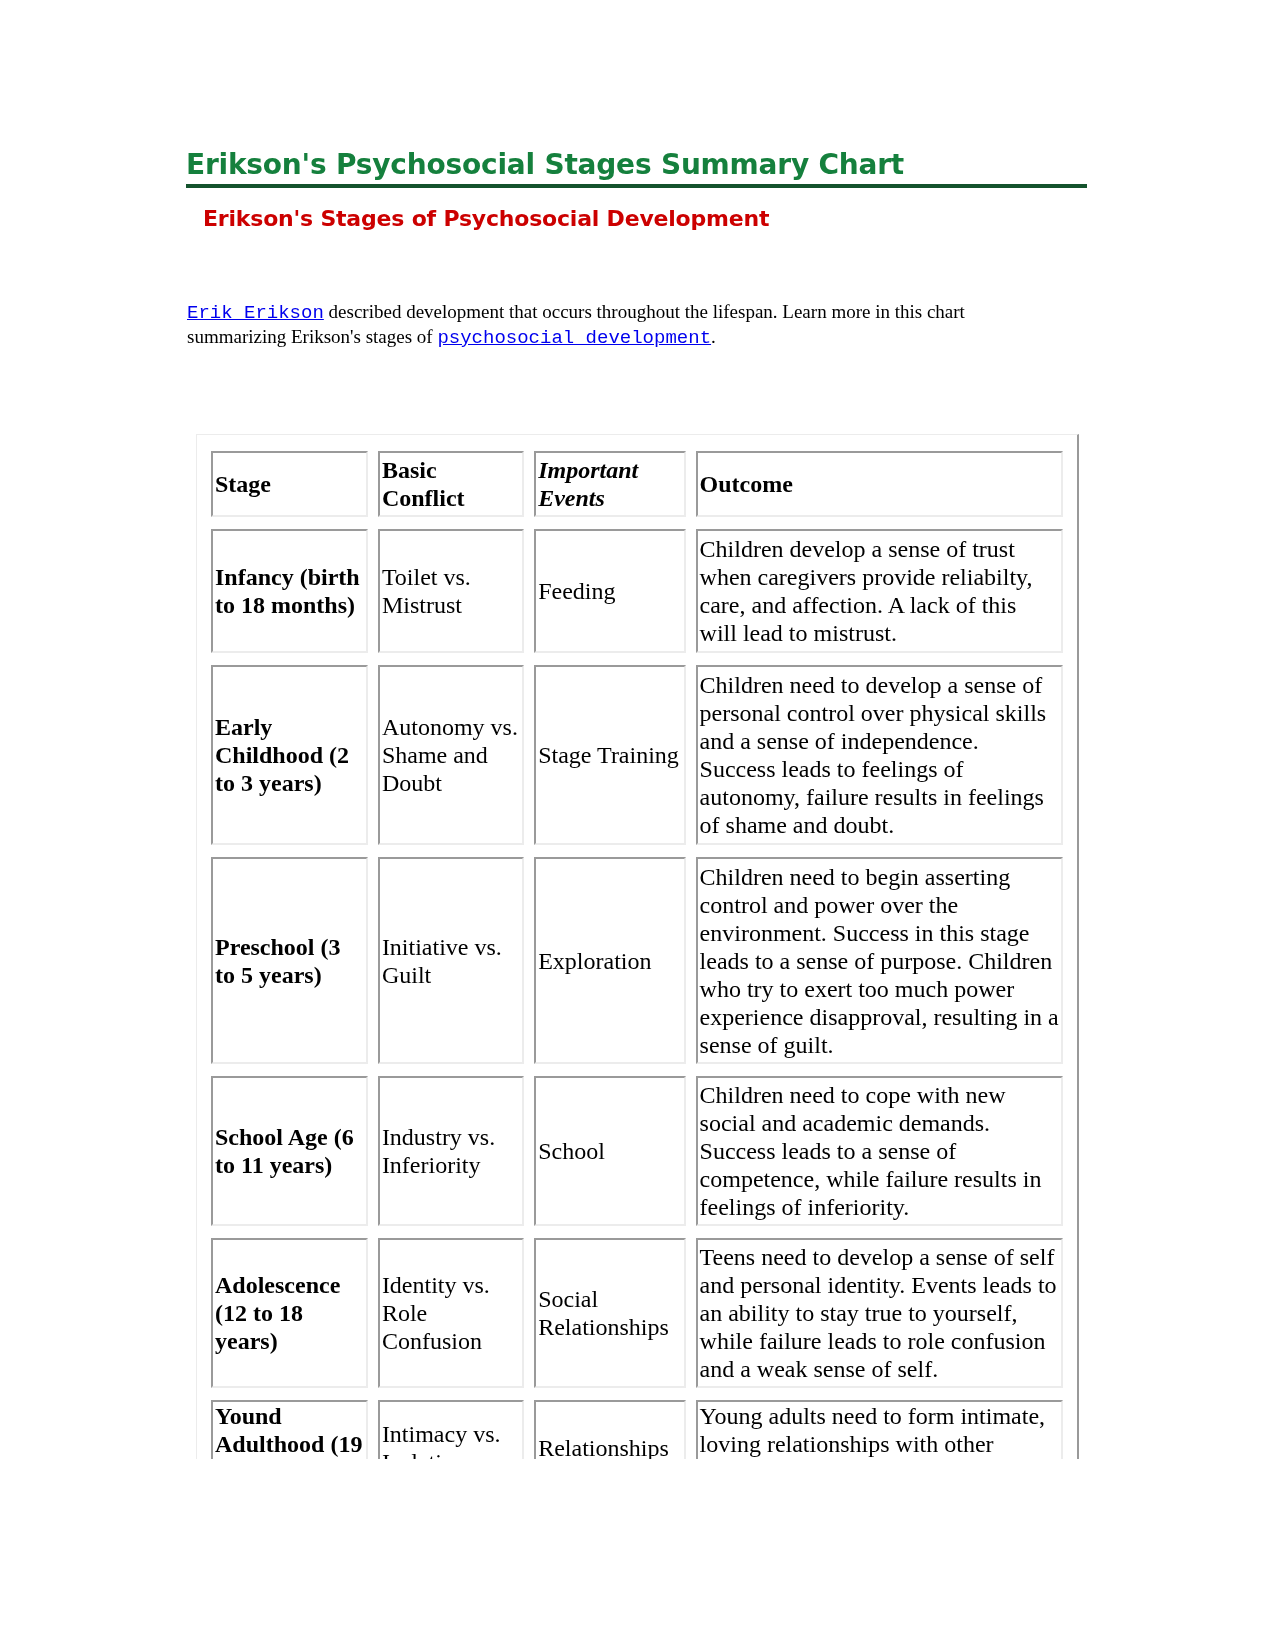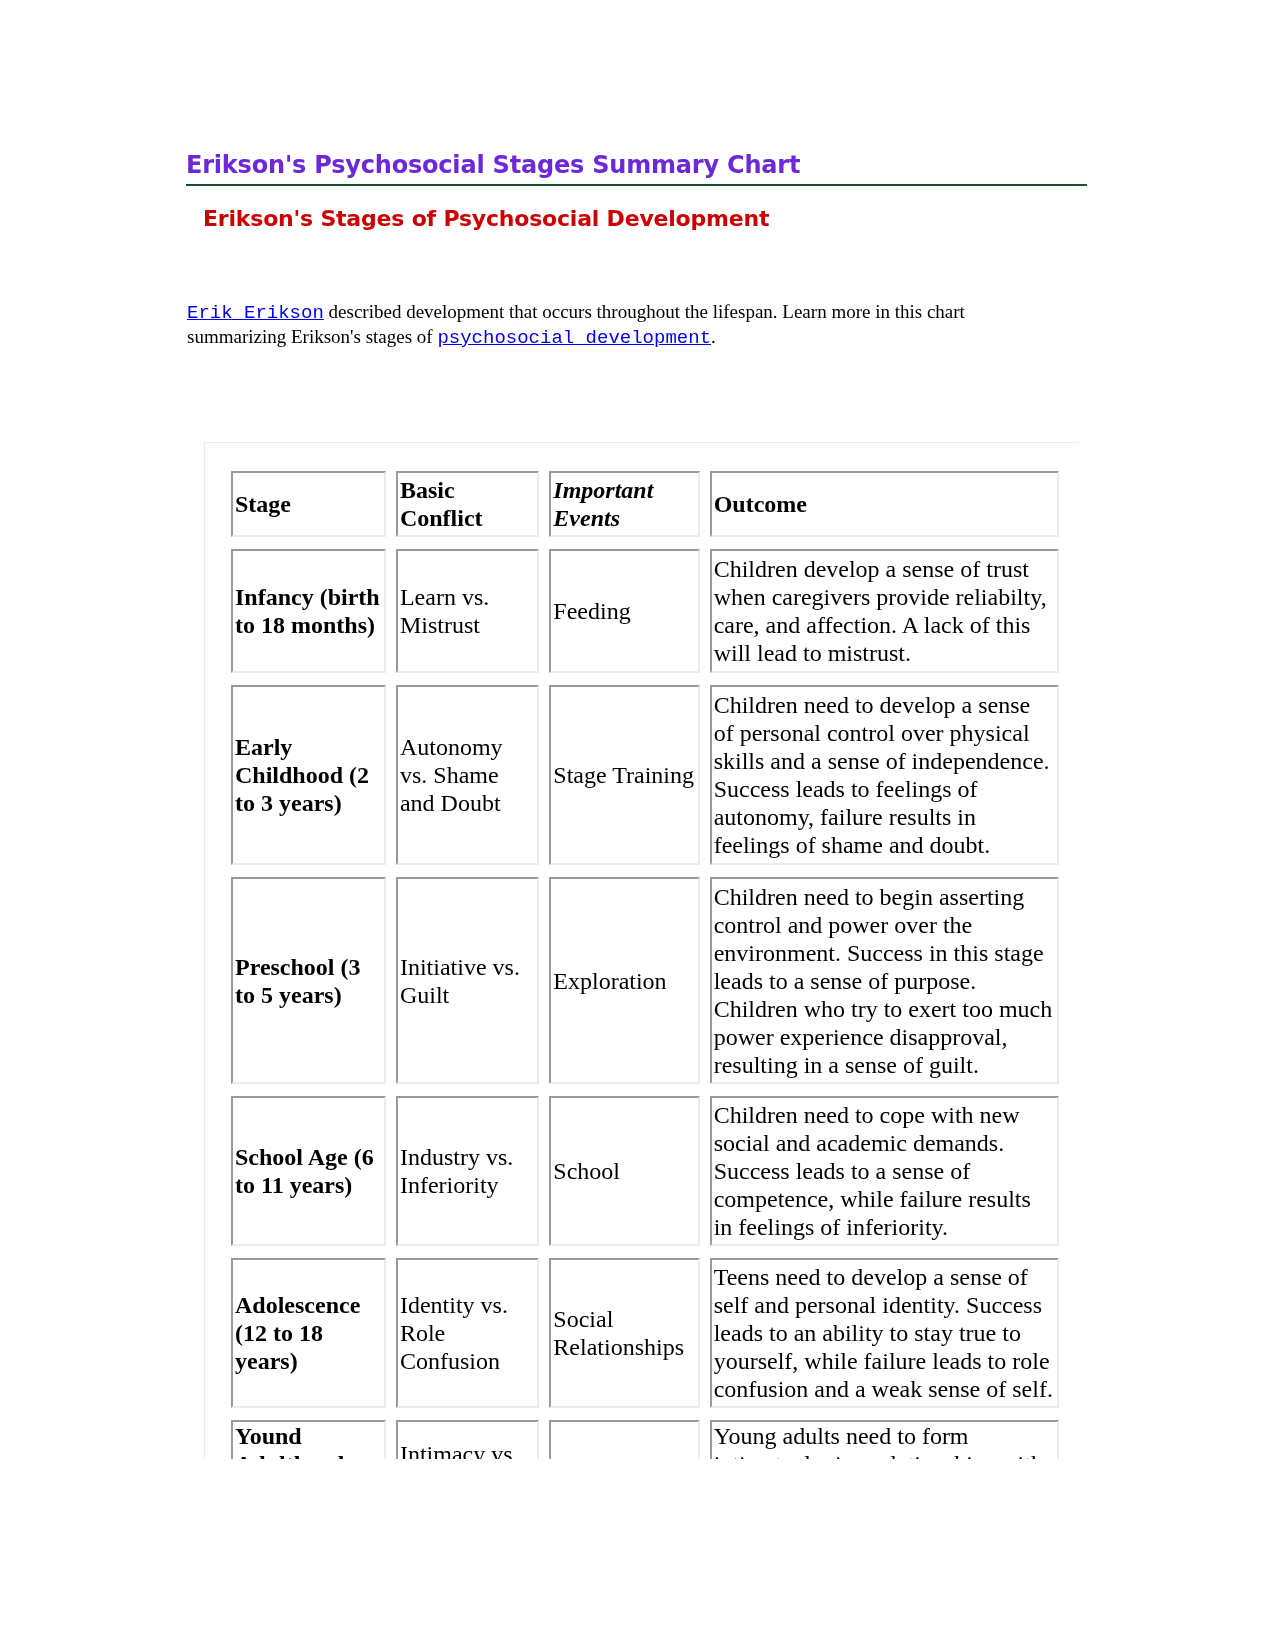--- a/index.html
+++ b/index.html
@@ -4,22 +4,22 @@
   <style>
     html, body { margin: 0; padding: 0; background: #ffffff; }
     body {
       width: 1275px; height: 1651px; position: relative; overflow: hidden;
       font-family: "Liberation Serif", serif; color: #000;
     }
     .page-title {
       position: absolute; left: 186px; top: 148px; width: 901px;
       margin: 0; padding: 0 0 2px 0;
       font-family: "DejaVu Sans", sans-serif; font-weight: bold;
-      font-size: 24px; line-height: 34px; color: #6d28d9;
-      border-bottom: 2px solid #14532d;
+      font-size: 28px; line-height: 34px; color: #15803d;
+      border-bottom: 4px solid #14532d;
       letter-spacing: -0.2px;
     }
     .page-subtitle {
       position: absolute; left: 186px; top: 186px;
       margin: 17px; font-family: "DejaVu Sans", sans-serif; font-weight: bold;
       font-size: 22px; line-height: 32px; color: #cc0000;
       letter-spacing: -0.2px;
     }
     .intro {
       position: absolute; left: 187px; top: 300px; width: 850px;
@@ -29,21 +29,21 @@
     .table-clip {
       position: absolute; left: 196px; top: 434px; width: 883px; height: 1025px;
       overflow: hidden;
     }
     table.stages {
       border-collapse: separate;
       border-spacing: 10px 12px;
       border: 1px solid #ececec;
       border-right: 2px solid #999;
       width: 883px;
-      margin: 8px; padding: 16px;
+      margin: 0; padding: 4px;
     }
     table.stages td, table.stages th {
       border-top: 2px solid #9a9a9a;
       border-left: 2px solid #9a9a9a;
       border-bottom: 2px solid #ececec;
       border-right: 2px solid #ececec;
       padding: 0 2px;
       vertical-align: middle;
       text-align: left;
       font-size: 24px; line-height: 28px;
@@ -69,21 +69,21 @@
       <tr style="height:66px;">
         <th class="col1">Stage</th>
         <th class="col2">Basic Conflict</th>
         <th class="col3">Important Events</th>
         <th class="col4">Outcome</th>
       </tr>
     </thead>
     <tbody>
       <tr style="height:124px;">
         <td class="stage-cell">Infancy (birth to 18 months)</td>
-        <td>Learn vs. Mistrust</td>
+        <td>Toilet vs. Mistrust</td>
         <td>Feeding</td>
         <td>Children develop a sense of trust when caregivers provide reliabilty, care, and affection. A lack of this will lead to mistrust.</td>
       </tr>
       <tr style="height:180px;">
         <td class="stage-cell">Early Childhood (2 to 3 years)</td>
         <td>Autonomy vs. Shame and Doubt</td>
         <td>Stage Training</td>
         <td>Children need to develop a sense of personal control over physical skills and a sense of independence. Success leads to feelings of autonomy, failure results in feelings of shame and doubt.</td>
       </tr>
       <tr style="height:207px;">
@@ -95,21 +95,21 @@
       <tr style="height:150px;">
         <td class="stage-cell">School Age (6 to 11 years)</td>
         <td>Industry vs. Inferiority</td>
         <td>School</td>
         <td>Children need to cope with new social and academic demands. Success leads to a sense of competence, while failure results in feelings of inferiority.</td>
       </tr>
       <tr style="height:150px;">
         <td class="stage-cell">Adolescence (12 to 18 years)</td>
         <td>Identity vs. Role Confusion</td>
         <td>Social Relationships</td>
-        <td>Teens need to develop a sense of self and personal identity. Success leads to an ability to stay true to yourself, while failure leads to role confusion and a weak sense of self.</td>
+        <td>Teens need to develop a sense of self and personal identity. Events leads to an ability to stay true to yourself, while failure leads to role confusion and a weak sense of self.</td>
       </tr>
       <tr style="height:120px;">
         <td class="stage-cell" style="vertical-align:top;">Yound Adulthood (19 to 40</td>
         <td style="vertical-align:top; padding-top:18px;">Intimacy vs. Isolation</td>
         <td style="vertical-align:top; padding-top:32px;">Relationships</td>
         <td style="vertical-align:top;">Young adults need to form intimate, loving relationships with other people. Success leads to strong</td>
       </tr>
     </tbody>
   </table>
 </div>

